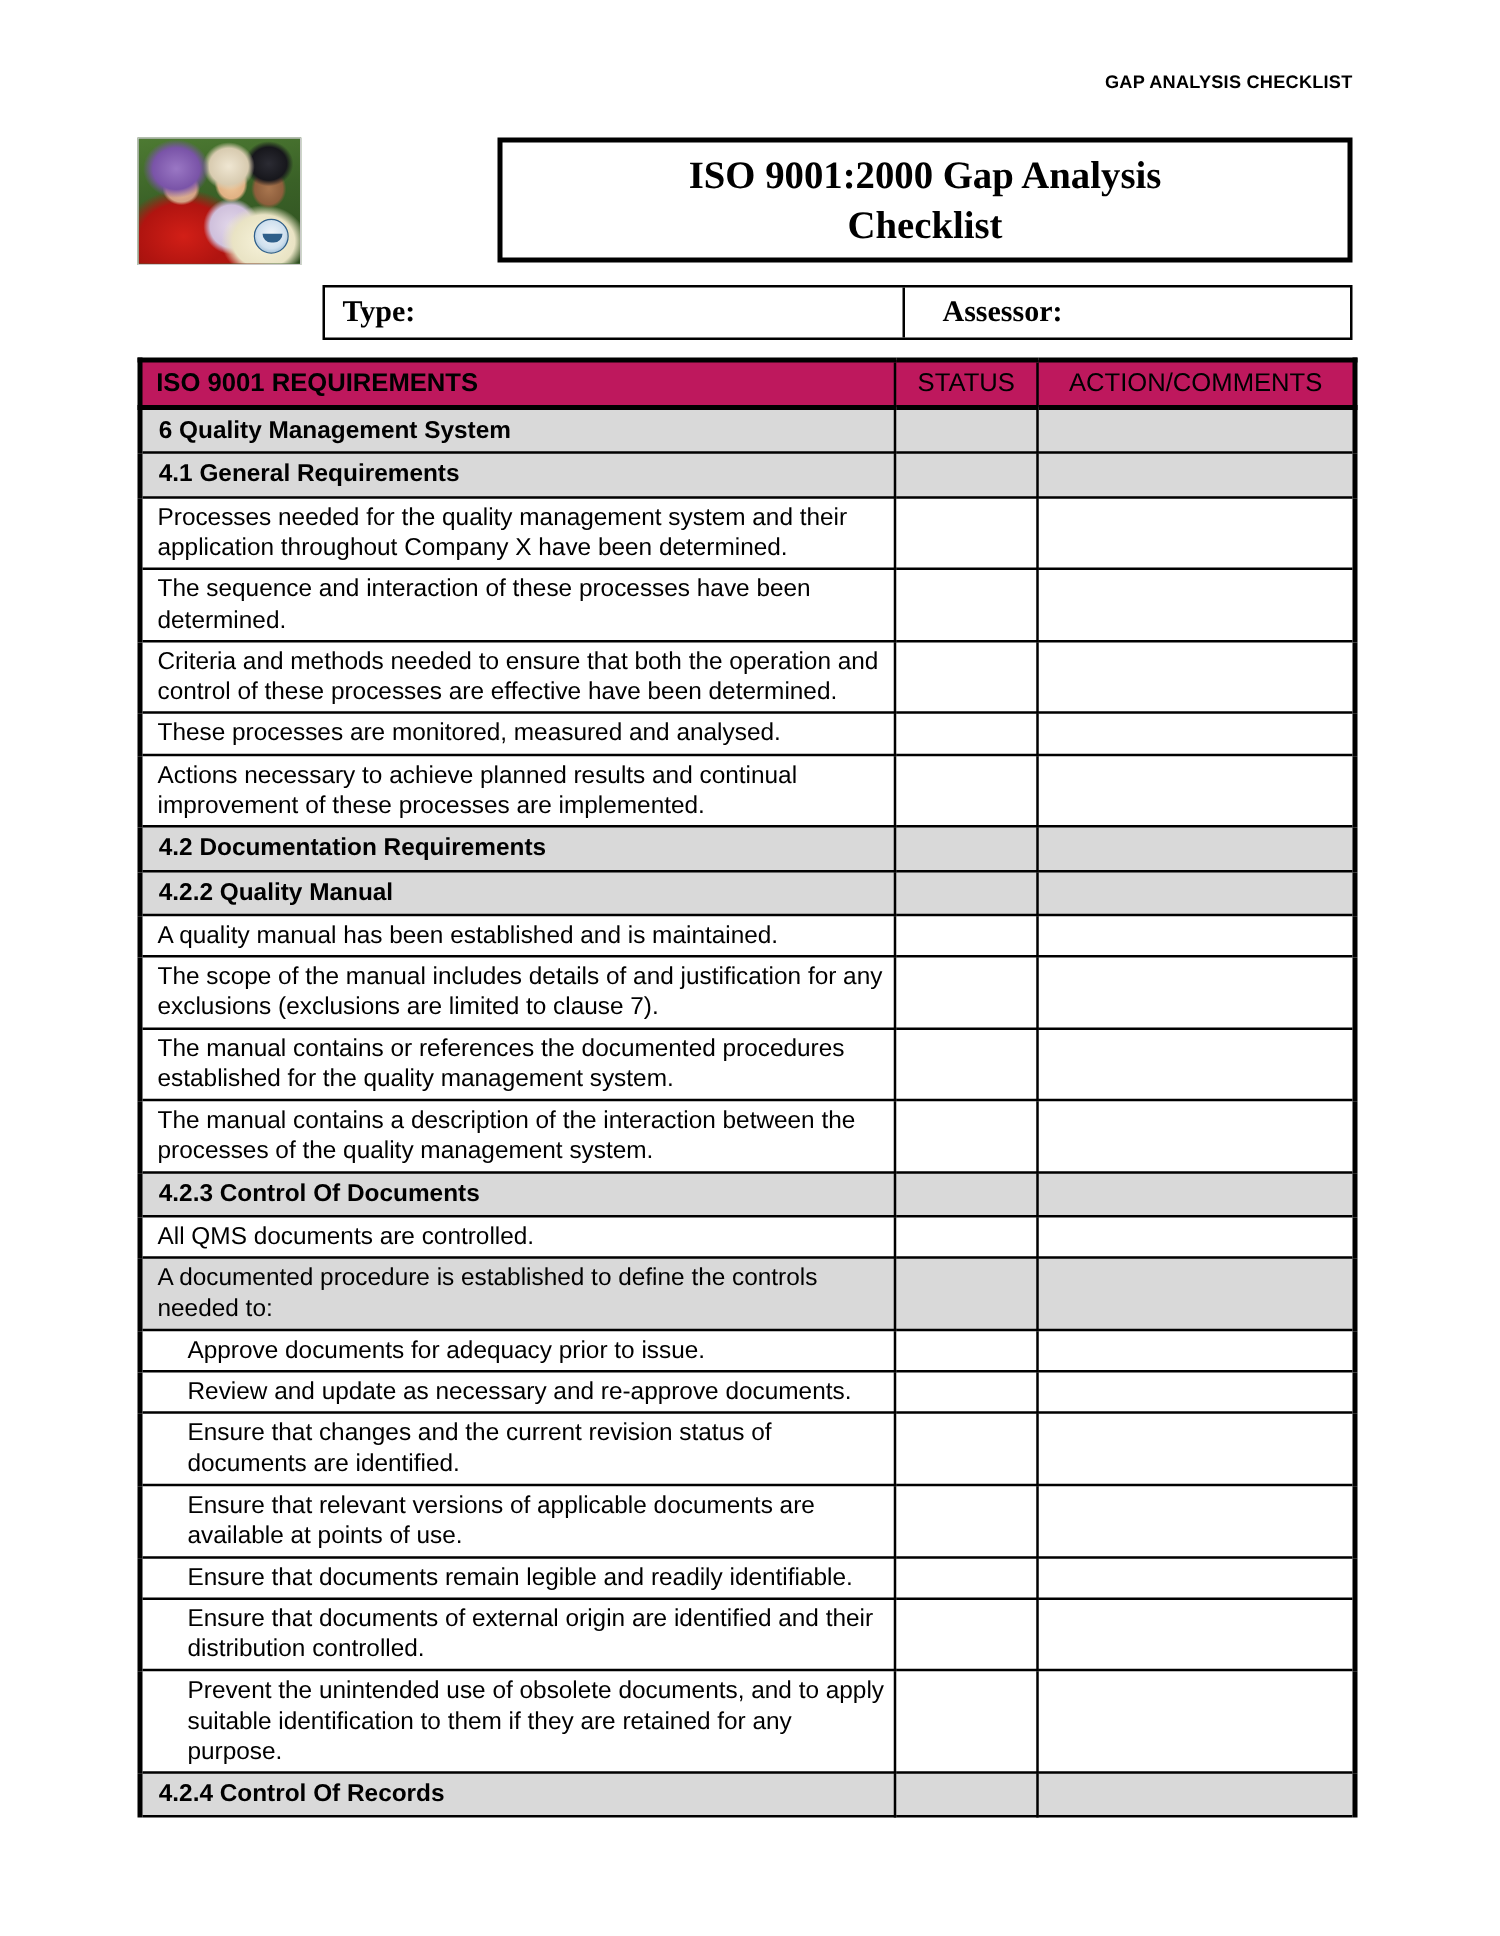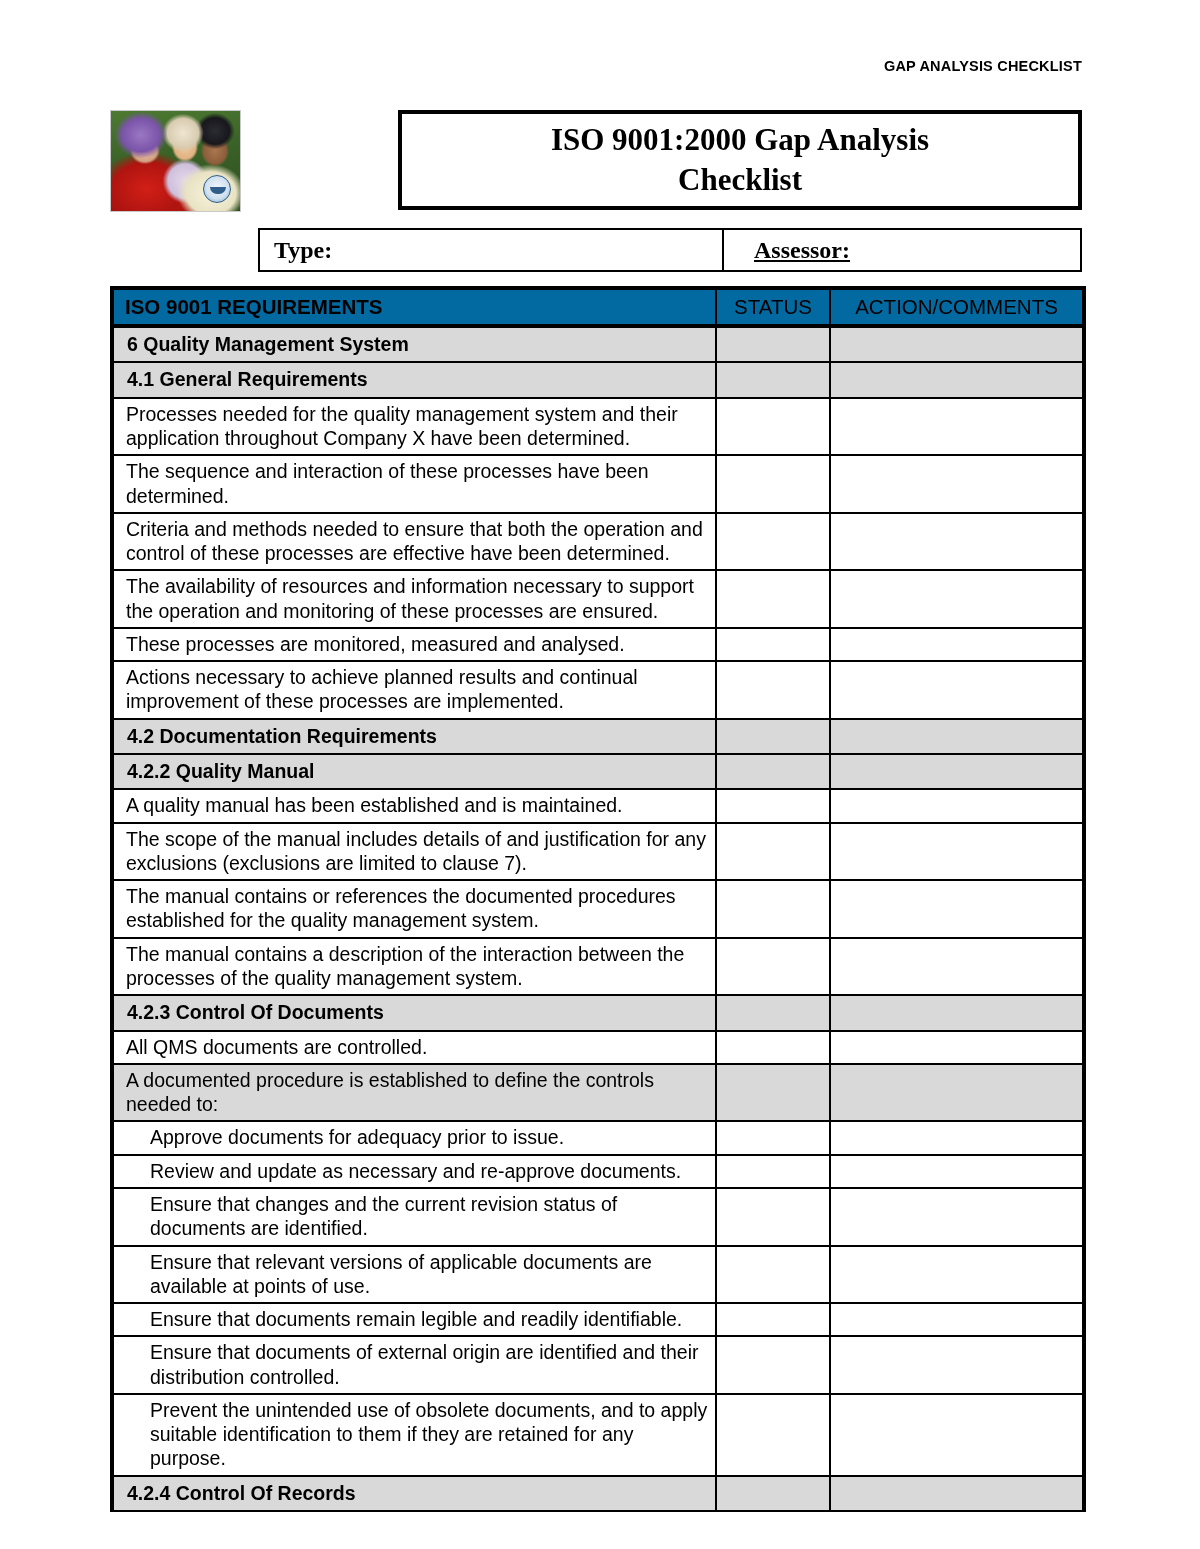--- a/index.html
+++ b/index.html
@@ -103,21 +103,21 @@
   .idbar .cell {
     display: flex;
     align-items: center;
     padding-left: 14px;
     font-family: "Liberation Serif", serif;
     font-weight: bold;
     font-size: 24px;
     color: #000;
   }
   .idbar .cell.type { width: 464px; border-right: 2px solid #000; }
-  .idbar .cell.assessor { flex: 1; text-decoration: underline; }
+  .idbar .cell.assessor { flex: 1; }
 
   
   .sheet {
     position: absolute;
     left: 110px; top: 286px;
     width: 972px;
   }
   table.checklist {
     width: 972px;
     border-collapse: collapse;
@@ -130,21 +130,21 @@
   table.checklist th, table.checklist td {
     border: 2px solid #000;
     vertical-align: top;
     padding: 0;
   }
 
   
   tr.head th {
     border-top: 4px solid #000;
     border-bottom: 4px solid #000;
-    background: #0369a1;
+    background: #be185d;
     font-weight: normal;
     text-align: left;
   }
   tr.head th.first { border-left: 4px solid #000; }
   tr.head th.last  { border-right: 4px solid #000; margin-left: 24px; }
   tr.head .txt {
     font-size: 20.5px;
     line-height: 1.22;
     padding: 4px 6px 5px 11px;
     white-space: nowrap;
@@ -256,27 +256,20 @@
         </tr>
         <tr class="item">
           <td class="first">
             <div class="txt">Criteria and methods needed to ensure that both the operation and control of these processes are effective have been determined.</div>
           </td>
           <td class="fill"></td>
           <td class="fill last"></td>
         </tr>
         <tr class="item">
           <td class="first">
-            <div class="txt">The availability of resources and information necessary to support the operation and monitoring of these processes are ensured.</div>
-          </td>
-          <td class="fill"></td>
-          <td class="fill last"></td>
-        </tr>
-        <tr class="item">
-          <td class="first">
             <div class="txt">These processes are monitored, measured and analysed.</div>
           </td>
           <td class="fill"></td>
           <td class="fill last"></td>
         </tr>
         <tr class="item">
           <td class="first">
             <div class="txt">Actions necessary to achieve planned results and continual improvement of these processes are implemented.</div>
           </td>
           <td class="fill"></td>

